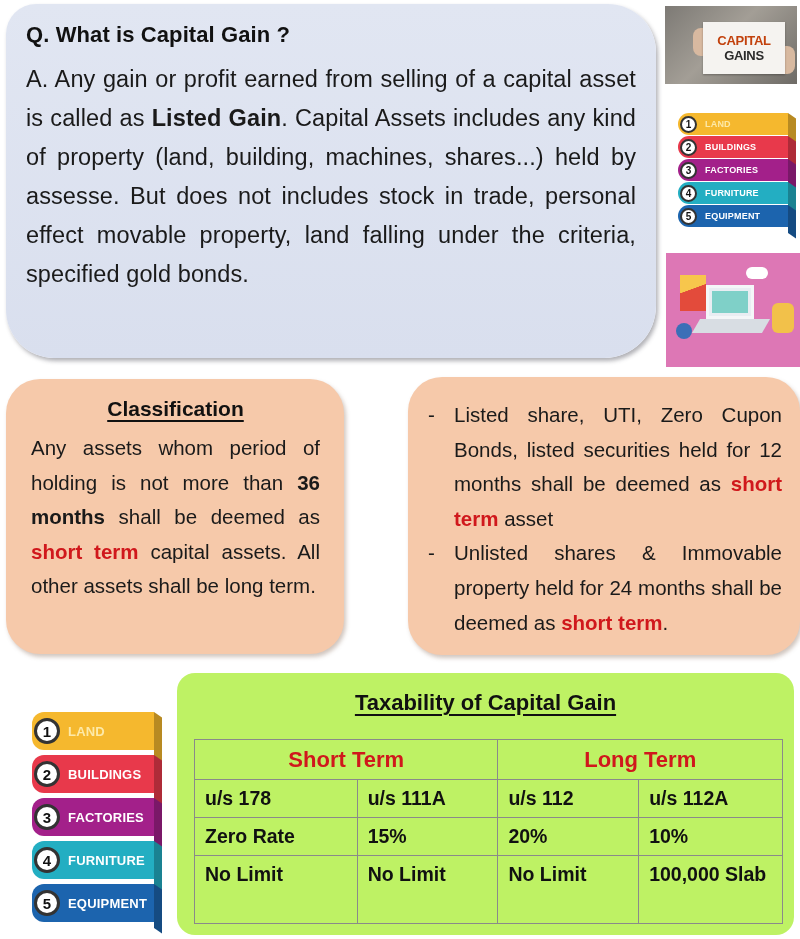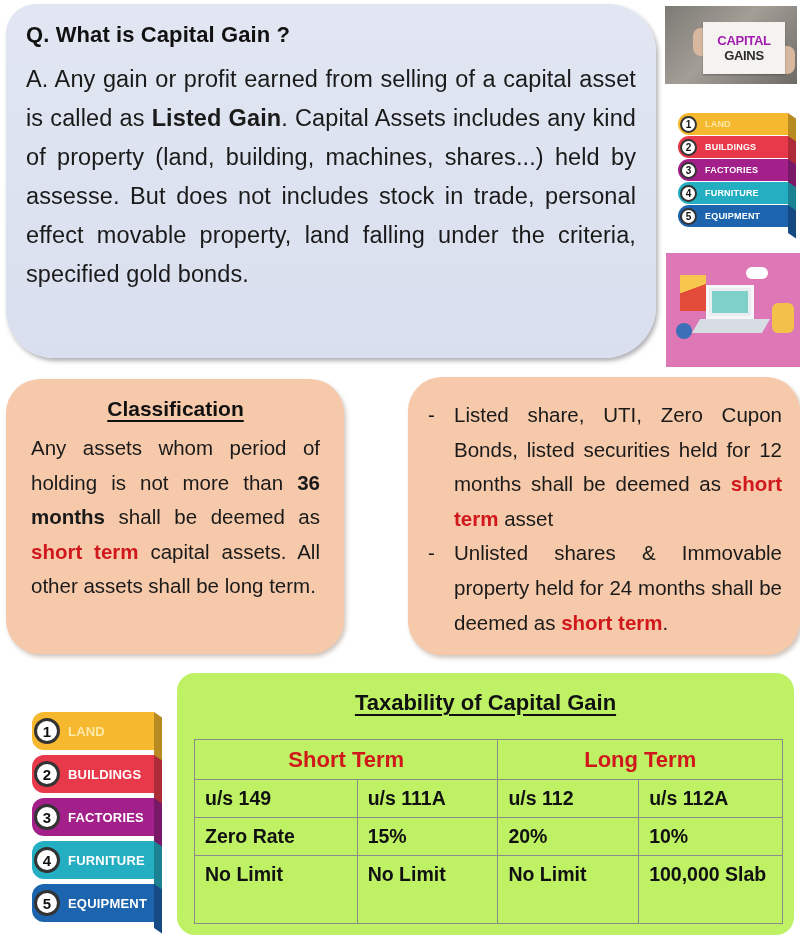--- a/index.html
+++ b/index.html
@@ -23,21 +23,21 @@
     .img-capital {
       position: absolute; left: 665px; top: 6px; width: 132px; height: 78px;
       background: linear-gradient(135deg, #7d7a75 0%, #a39e96 45%, #6e6b66 100%);
       overflow: hidden;
     }
     .img-capital .card {
       position: absolute; left: 38px; top: 16px; width: 82px; height: 52px;
       background: #f5f3f0; display: flex; flex-direction: column; align-items: center; justify-content: center;
       box-shadow: 0 1px 2px rgba(0,0,0,0.3);
     }
-    .img-capital .l1 { font-size: 13px; font-weight: bold; color: #a21caf; line-height: 15px; letter-spacing: -0.3px; }
+    .img-capital .l1 { font-size: 13px; font-weight: bold; color: #c2410c; line-height: 15px; letter-spacing: -0.3px; }
     .img-capital .l2 { font-size: 13px; font-weight: bold; color: #2a2a2a; line-height: 15px; letter-spacing: -0.3px; }
     .img-capital .hand { position: absolute; width: 18px; height: 28px; background: #d8b9a0; border-radius: 8px; }
 
     .asset-list { position: absolute; }
     .asset-list .item { position: relative; display: flex; align-items: center; }
     .asset-list .ribbon { position: absolute; top: 0; bottom: 0; border-radius: 12px 0 0 12px; }
     .asset-list .ribbon::after {
       content: ""; position: absolute; right: -8px; top: 0; bottom: -6px; width: 8px;
       background: inherit; filter: brightness(0.75); transform: skewY(35deg); transform-origin: top left;
     }
@@ -224,21 +224,21 @@
         <col style="width:141px">
         <col style="width:141px">
         <col style="width:144px">
       </colgroup>
     <tbody>
         <tr>
       <th colspan="2">Short Term</th>
       <th colspan="2">Long Term</th>
     </tr>
     <tr>
-      <td>u/s 149</td>
+      <td>u/s 178</td>
       <td>u/s 111A</td>
       <td>u/s 112</td>
       <td>u/s 112A</td>
     </tr>
     <tr>
       <td>Zero Rate</td>
       <td>15%</td>
       <td>20%</td>
       <td>10%</td>
     </tr>

